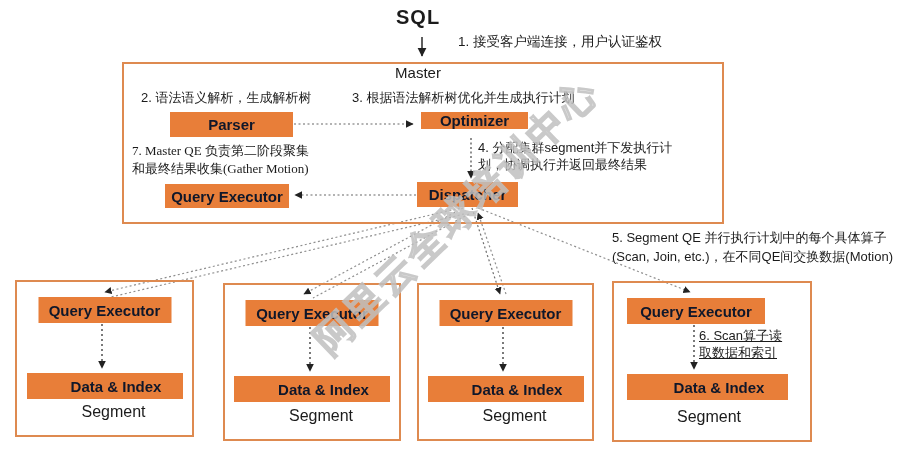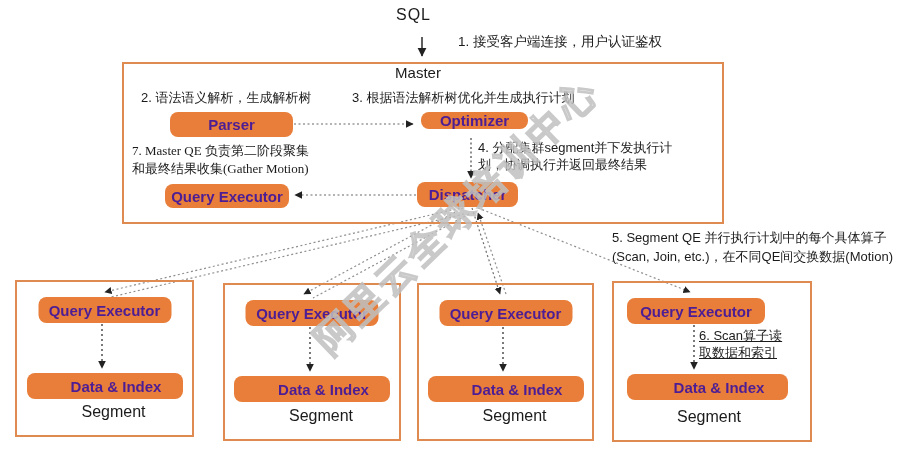--- a/index.html
+++ b/index.html
@@ -6,36 +6,36 @@
   #canvas{
     position:relative;
     width:912px;height:451px;
     background:#ffffff;
     font-family:"Liberation Sans","DejaVu Sans",sans-serif;
     color:#1b1b1b;
     overflow:hidden;
   }
   #connectors{position:absolute;left:0;top:0;width:912px;height:451px;z-index:1;pointer-events:none;}
   .abs{position:absolute;}
-  #sql-title{left:396px;top:6px;font-size:16px;font-weight:400;letter-spacing:1px;z-index:2;}
+  #sql-title{left:396px;top:6px;font-size:20px;font-weight:700;letter-spacing:1px;z-index:2;}
   .ann{font-size:13px;line-height:17px;z-index:2;white-space:nowrap;}
   #ann1{left:458px;top:33px;font-size:13.5px;}
   #ann2{left:141px;top:89px;}
   #ann3{left:352px;top:89px;}
   #ann4{left:478px;top:139px;}
   #ann5{left:612px;top:228px;line-height:19px;}
   #ann6{left:699px;top:327px;text-decoration:underline;}
   #ann7{left:132px;top:142px;line-height:18px;font-family:Liberation Serif, serif;}
   #master-box{left:122px;top:62px;width:598px;height:158px;border:2px solid #DE8A50;z-index:1;}
   #master-label{left:383px;top:64px;width:70px;text-align:center;font-size:15px;z-index:2;}
   .obox{
-    position:absolute;background:#E87E39;color:#4c1d95;
+    position:absolute;background:#E87E39;color:#0f172a;
     font-weight:bold;font-size:15px;
     display:flex;align-items:center;justify-content:center;
-    z-index:2;white-space:nowrap;border-radius:8px;
+    z-index:2;white-space:nowrap;
   }
   #parser{left:170px;top:112px;width:123px;height:25px;}
   #optimizer{left:421px;top:112px;width:107px;height:17px;}
   #qe-master{left:165px;top:184px;width:124px;height:24px;}
   #dispatcher{left:417px;top:182px;width:101px;height:25px;}
   .seg{position:absolute;border:2px solid #DE8A50;background:transparent;z-index:1;}
   #seg1{left:15px;top:280px;width:175px;height:153px;}
   #seg2{left:223px;top:283px;width:174px;height:154px;}
   #seg3{left:417px;top:283px;width:173px;height:154px;}
   #seg4{left:612px;top:281px;width:196px;height:157px;}

